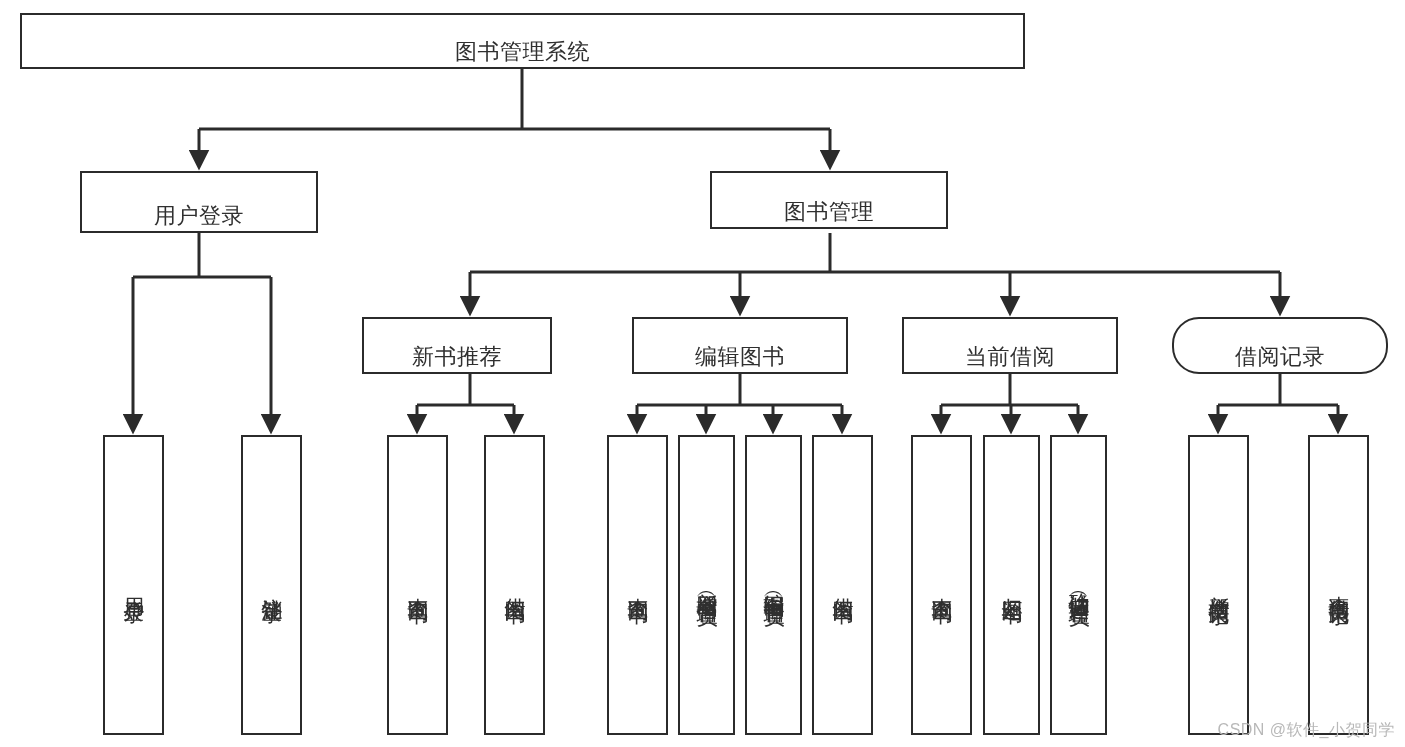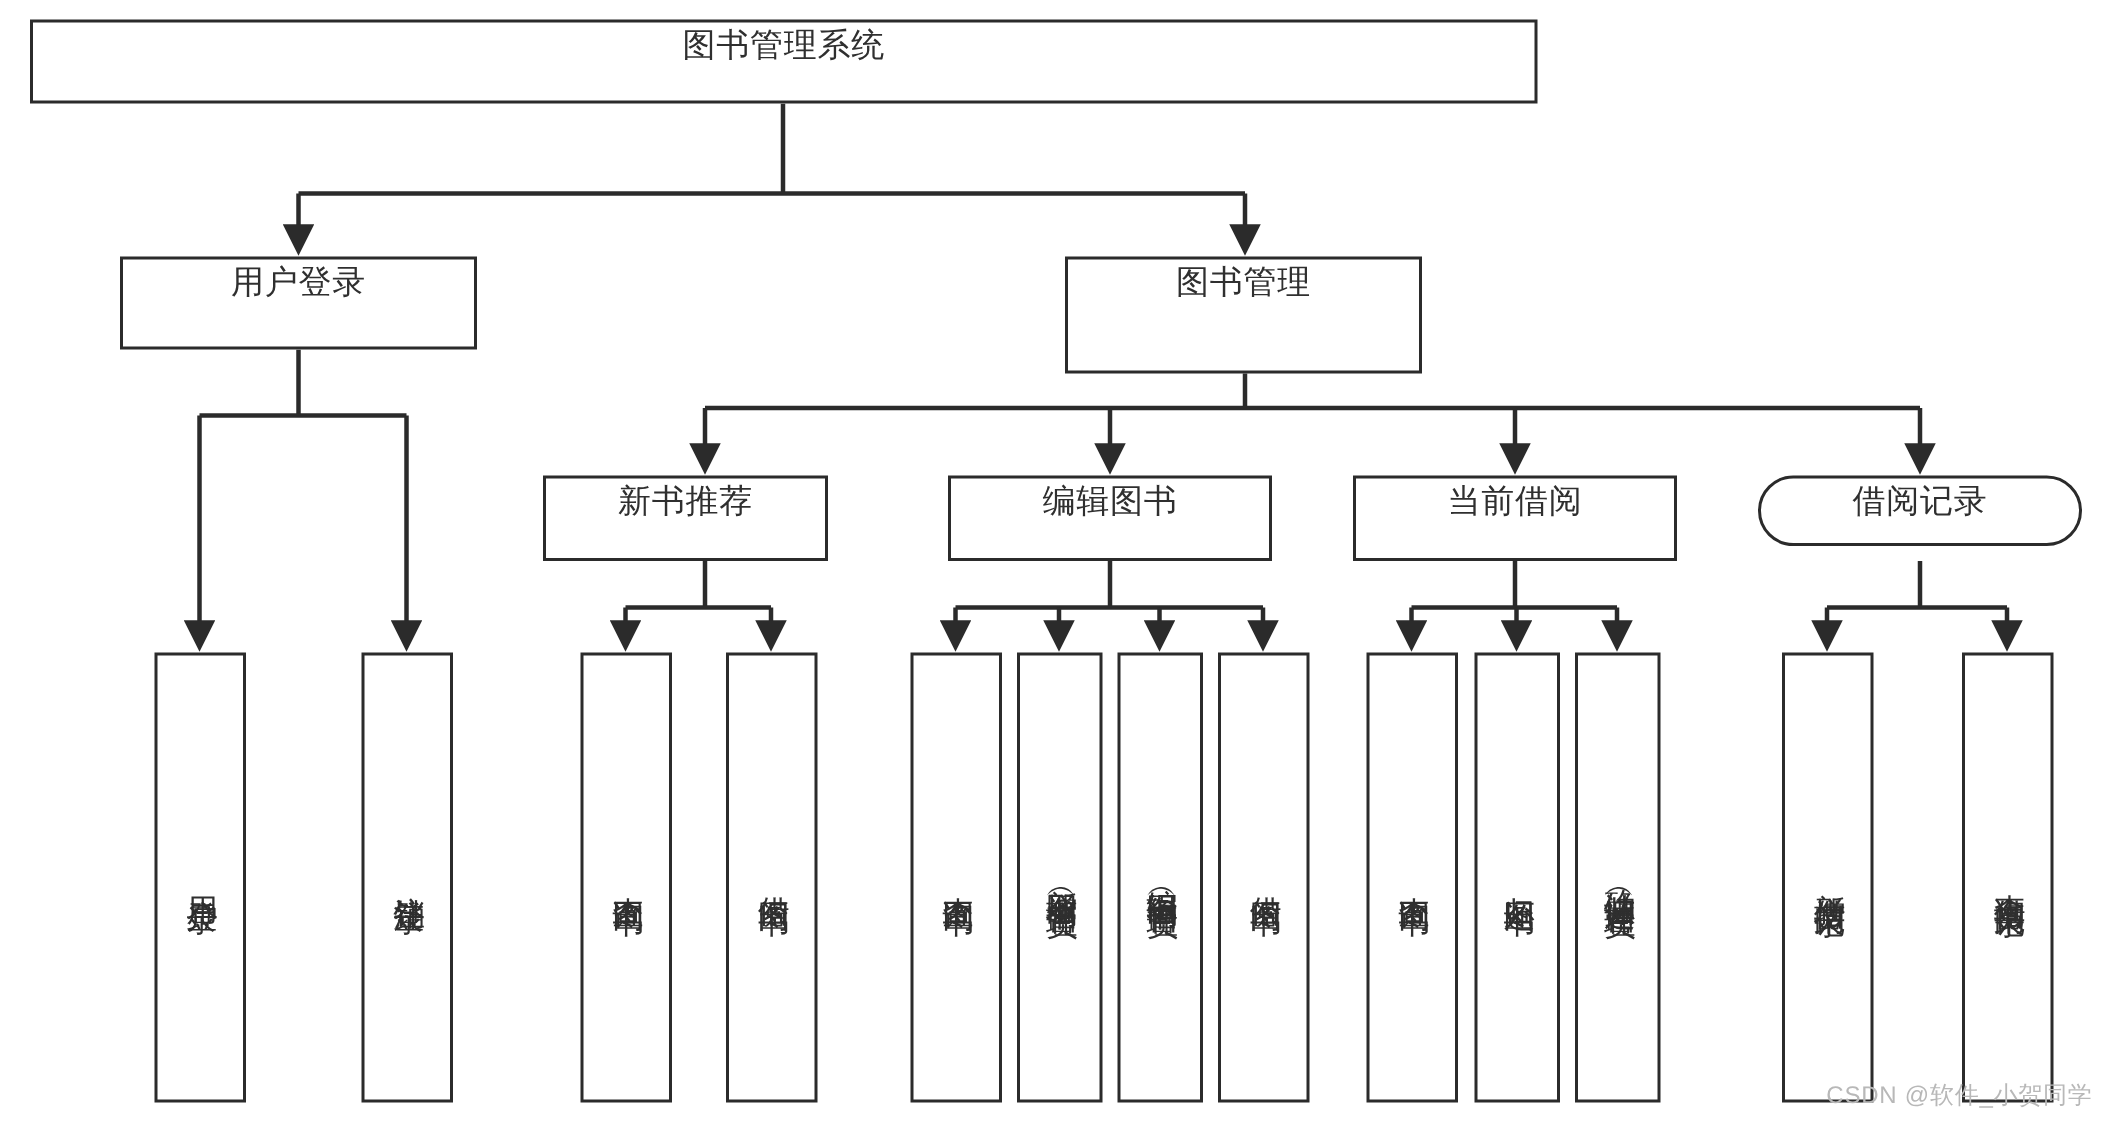--- a/index.html
+++ b/index.html
@@ -25,21 +25,21 @@
     width: 1405px;
     height: 747px;
     pointer-events: none;
   }
   .node {
     position: absolute;
     box-sizing: border-box;
     background: #ffffff;
     border: 2px solid #2b2b2b;
     display: flex;
-    align-items: flex-start;
+    align-items: flex-end;
     justify-content: center;
     color: #2f2f2f;
   }
   .node.h {
     
     font-size: 22px;
     letter-spacing: 0.5px;
   }
   .node.v {
     
@@ -124,34 +124,34 @@
     </g>
   </svg>
 
   <div class="node h" style="left:20px; top:13px; width:1005px; height:56px;">
     <span class="htext">图书管理系统</span>
   </div>
 
   <div class="node h" style="left:80px; top:171px; width:238px; height:62px;">
     <span class="htext">用户登录</span>
   </div>
-  <div class="node h" style="left:710px; top:171px; width:238px; height:78px;">
+  <div class="node h" style="left:710px; top:171px; width:238px; height:58px;">
     <span class="htext">图书管理</span>
   </div>
 
   <div class="node h" style="left:362px; top:317px; width:190px; height:57px;">
     <span class="htext">新书推荐</span>
   </div>
   <div class="node h" style="left:632px; top:317px; width:216px; height:57px;">
     <span class="htext">编辑图书</span>
   </div>
   <div class="node h" style="left:902px; top:317px; width:216px; height:57px;">
     <span class="htext">当前借阅</span>
   </div>
-  <div class="node h" style="left:1172px; top:317px; width:216px; height:47px;border-radius:27px;">
+  <div class="node h" style="left:1172px; top:317px; width:216px; height:57px;border-radius:27px;">
     <span class="htext">借阅记录</span>
   </div>
 
   <div class="node v" style="left:103px; top:435px; width:61px; height:300px;">
     <span class="vtext">用户登录</span>
   </div>
   <div class="node v" style="left:241px; top:435px; width:61px; height:300px;">
     <span class="vtext">注销登录</span>
   </div>
 

